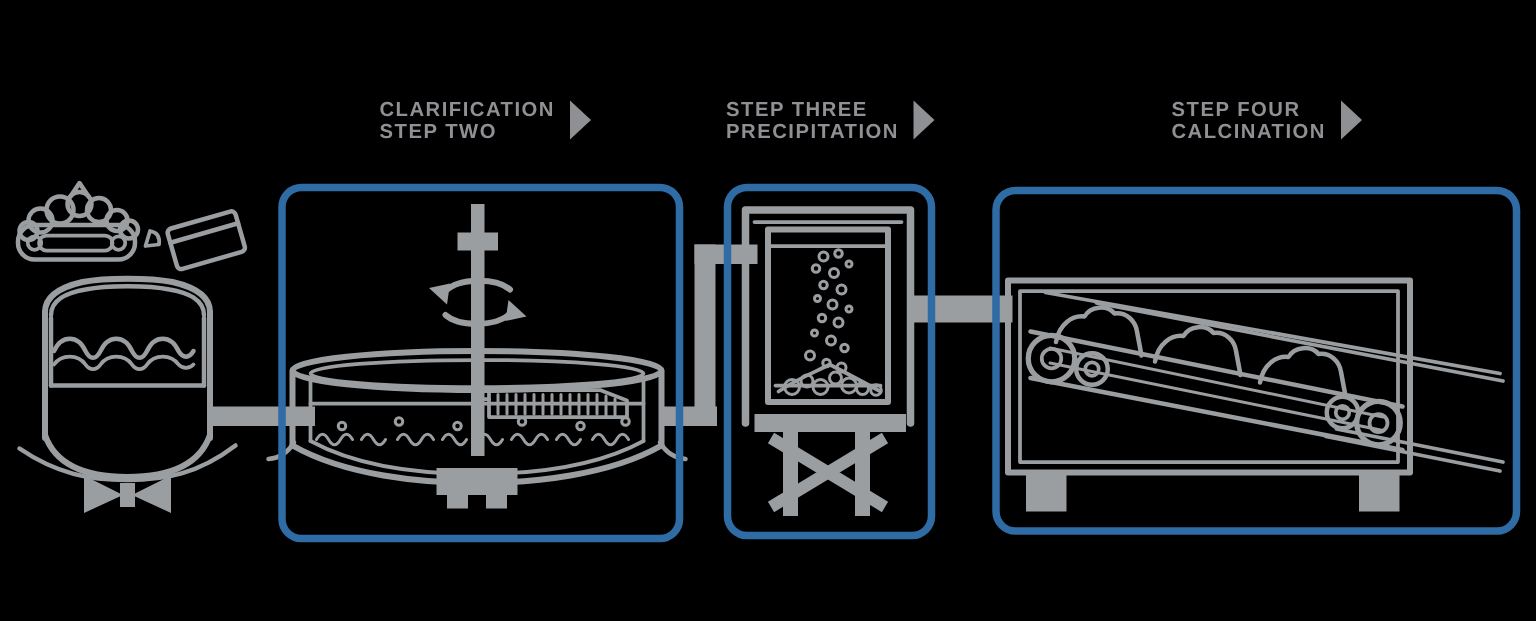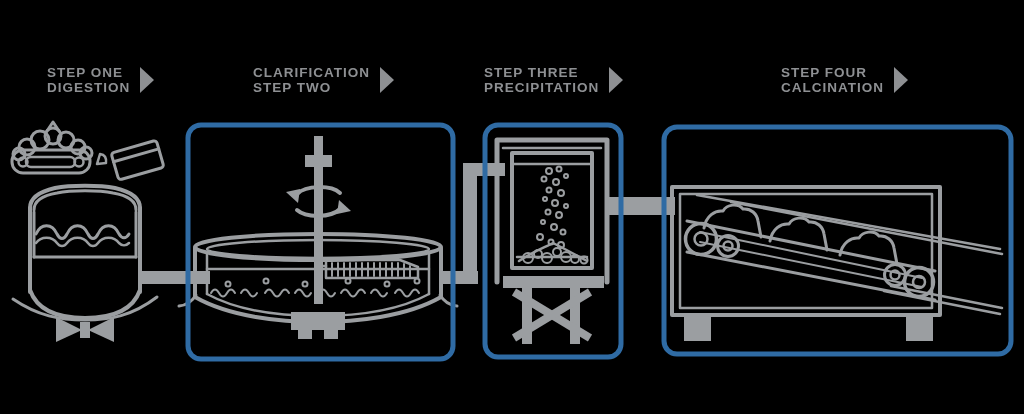--- a/index.html
+++ b/index.html
@@ -29,27 +29,20 @@
   .fl{fill:var(--line-gray);stroke:none;}
   .bx{fill:none;stroke:var(--accent-blue);stroke-width:5;}
   .w2{stroke-width:2;}.w25{stroke-width:2.5;}.w3{stroke-width:3;}
   .w35{stroke-width:3.5;}.w4{stroke-width:4;}.w5{stroke-width:5;}.w8{stroke-width:8;stroke-linecap:butt;}
 </style>
 </head>
 <body>
 
 <div class="canvas">
 
-  <div class="step-header" style="left:47px;top:65px">
-    <div class="step-lines">
-      <div>STEP ONE</div>
-      <div>DIGESTION</div>
-    </div>
-    <span class="arrow"></span>
-  </div>
 
   <div class="step-header" style="left:253px;top:65px">
     <div class="step-lines">
       <div>CLARIFICATION</div>
       <div>STEP TWO</div>
     </div>
     <span class="arrow"></span>
   </div>
 
   <div class="step-header" style="left:781px;top:65px">

